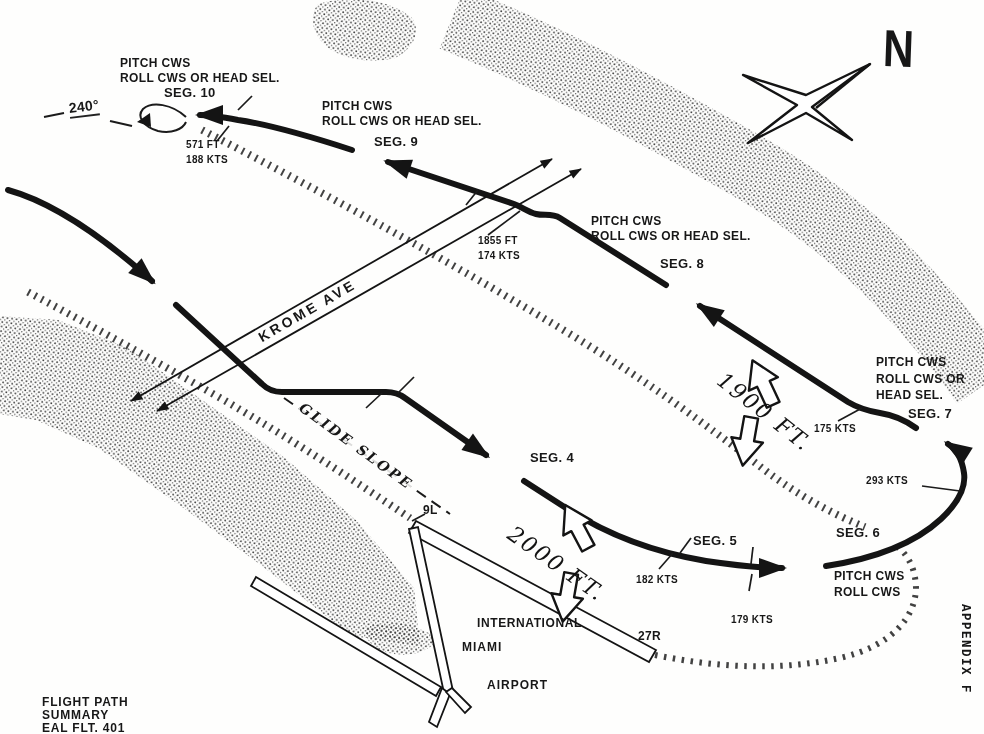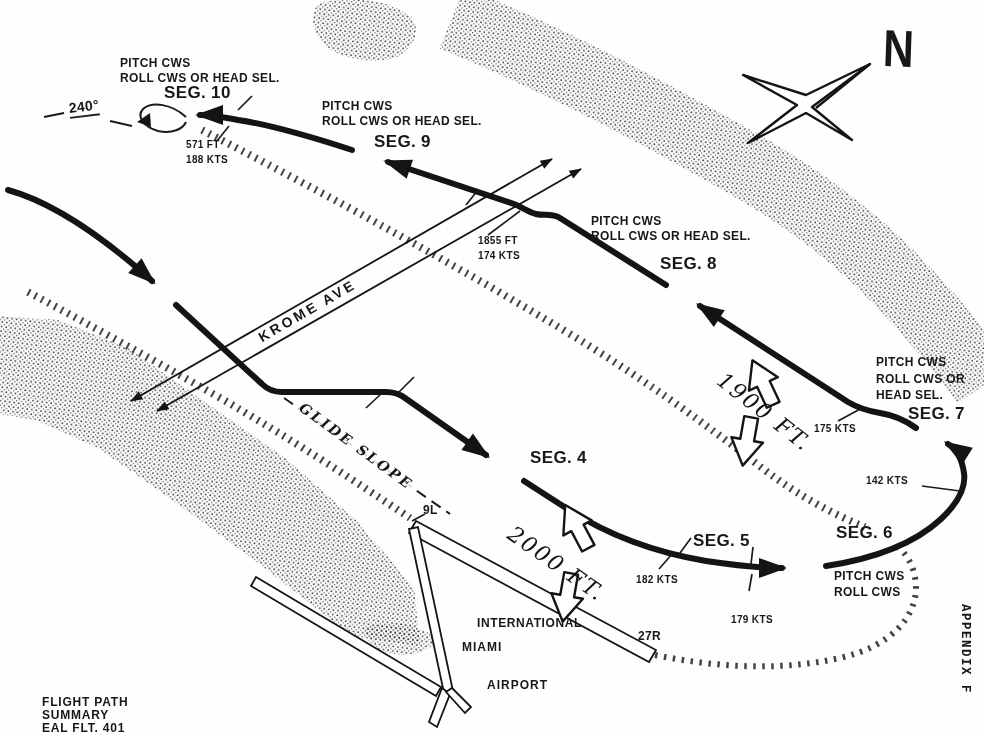--- a/index.html
+++ b/index.html
@@ -7,21 +7,21 @@
     width:984px;height:734px;position:relative;overflow:hidden;
     background:#fefefd;font-family:"Liberation Sans",sans-serif;
   }
   #stage{position:absolute;inset:0;width:804px;height:734px;}
   svg{position:absolute;left:0;top:0;}
   .lbl{
     position:absolute;color:#171717;font-weight:700;font-size:12px;
     letter-spacing:.35px;line-height:14.5px;white-space:pre;
     transform-origin:0 0;
   }
-  .lbl.seg{font-size:17px;}
+  .lbl.seg{font-size:13px;}
   .lbl.fix{font-size:10px;line-height:15px;}
   .lbl.hand{
     font-family:"DejaVu Serif",serif;font-style:italic;font-weight:400;
     font-size:22px;letter-spacing:2px;color:#131313;
   }
   .lbl.glide{
     font-family:"DejaVu Serif",serif;font-style:italic;font-weight:700;
     font-size:14px;letter-spacing:2.5px;background:rgba(254,254,253,.85);
   }
   .lbl.road{font-size:14px;letter-spacing:3px;}
@@ -143,21 +143,21 @@
 ROLL CWS OR HEAD SEL.</div>
 <div class="lbl seg" style="left:660px;top:257px">SEG. 8</div>
 
 <div class="lbl hand" style="left:724px;top:372px;transform:rotate(38deg)">1900 FT.</div>
 <div class="lbl fix" style="left:814px;top:421px">175 KTS</div>
 
 <div class="lbl" style="left:876px;top:354px;line-height:16.5px">PITCH CWS
 ROLL CWS OR
 HEAD SEL.</div>
 <div class="lbl seg" style="left:908px;top:407px">SEG. 7</div>
-<div class="lbl fix" style="left:866px;top:473px">142 KTS</div>
+<div class="lbl fix" style="left:866px;top:473px">293 KTS</div>
 
 <div class="lbl seg" style="left:836px;top:526px">SEG. 6</div>
 <div class="lbl" style="left:834px;top:568px;line-height:16px">PITCH CWS
 ROLL CWS</div>
 
 <div class="lbl seg" style="left:693px;top:534px">SEG. 5</div>
 <div class="lbl fix" style="left:636px;top:572px">182 KTS</div>
 <div class="lbl fix" style="left:731px;top:612px">179 KTS</div>
 
 <div class="lbl seg" style="left:530px;top:451px">SEG. 4</div>

